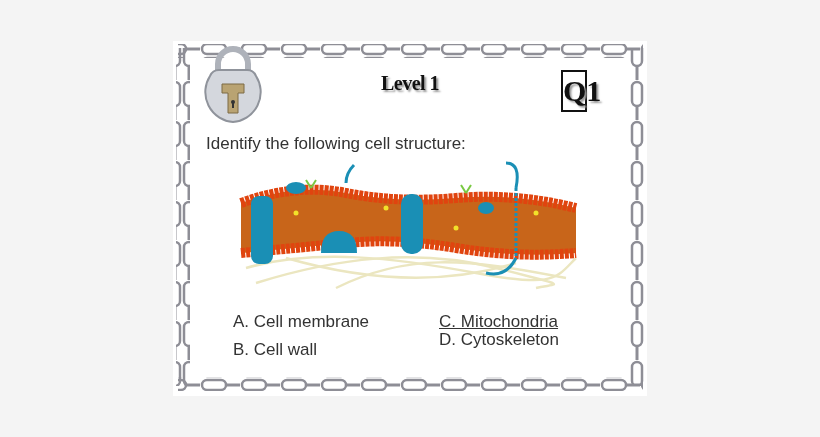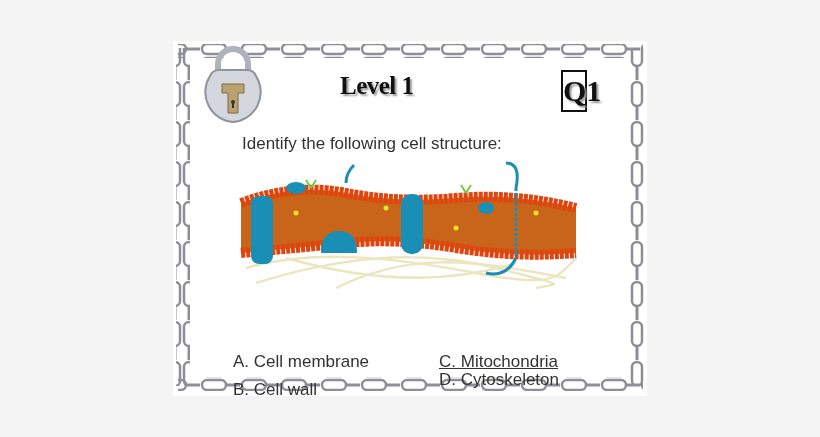--- a/index.html
+++ b/index.html
@@ -1,22 +1,22 @@
 <!DOCTYPE html>
 <html><head>
 <meta charset="utf-8">
 <style>
   html,body{margin:0;padding:0;}
   body{width:820px;height:437px;background:#f4f4f4;position:relative;overflow:hidden;font-family:"Liberation Sans",sans-serif;}
   .card{position:absolute;left:173px;top:41px;width:474px;height:355px;background:#ffffff;}
   .chain{position:absolute;}
-  .title{position:absolute;left:340px;top:72px;width:140px;text-align:left;font-family:"Liberation Serif",serif;font-weight:bold;font-size:25px;color:#111;text-shadow:2px 2px 2px #9a9a9a;letter-spacing:-0.5px;}
+  .title{position:absolute;left:340px;top:72px;width:140px;text-align:center;font-family:"Liberation Serif",serif;font-weight:bold;font-size:20px;color:#111;text-shadow:2px 2px 2px #9a9a9a;letter-spacing:-0.5px;}
   .qbox{position:absolute;left:561px;top:70px;width:26px;height:42px;border:2px solid #111;box-sizing:border-box;font-family:"Liberation Serif",serif;font-weight:bold;font-size:30px;line-height:38px;text-align:center;color:#111;text-shadow:2px 2px 2px #9a9a9a;}
-  .prompt{position:absolute;left:206px;top:134px;font-size:17px;color:#333;margin-left:36px;}
-  .opt{position:absolute;font-size:17px;color:#333;margin-top:40px;}
+  .prompt{position:absolute;left:206px;top:134px;font-size:17px;color:#333;}
+  .opt{position:absolute;font-size:17px;color:#333;}
   .lock{position:absolute;left:198px;top:46px;}
   .diagram{position:absolute;left:236px;top:158px;}
 </style>
 </head>
 <body>
 
 <div class="card"></div>
 
 <svg class="chain" width="820" height="437" style="left:0;top:0;">
   <defs>

